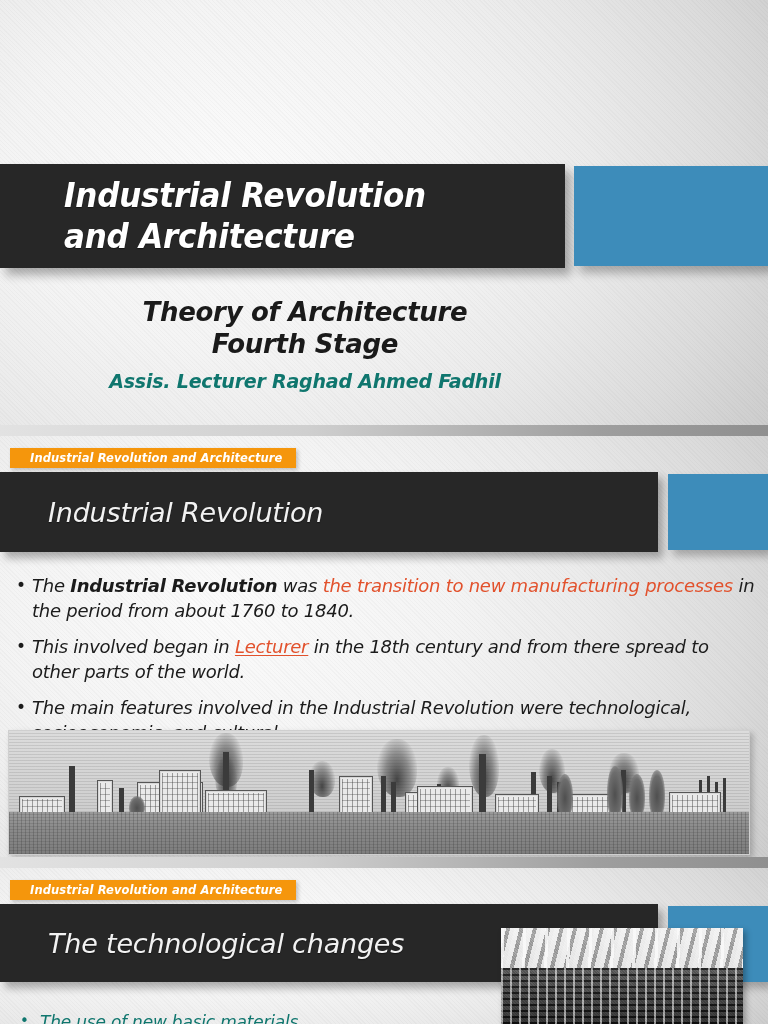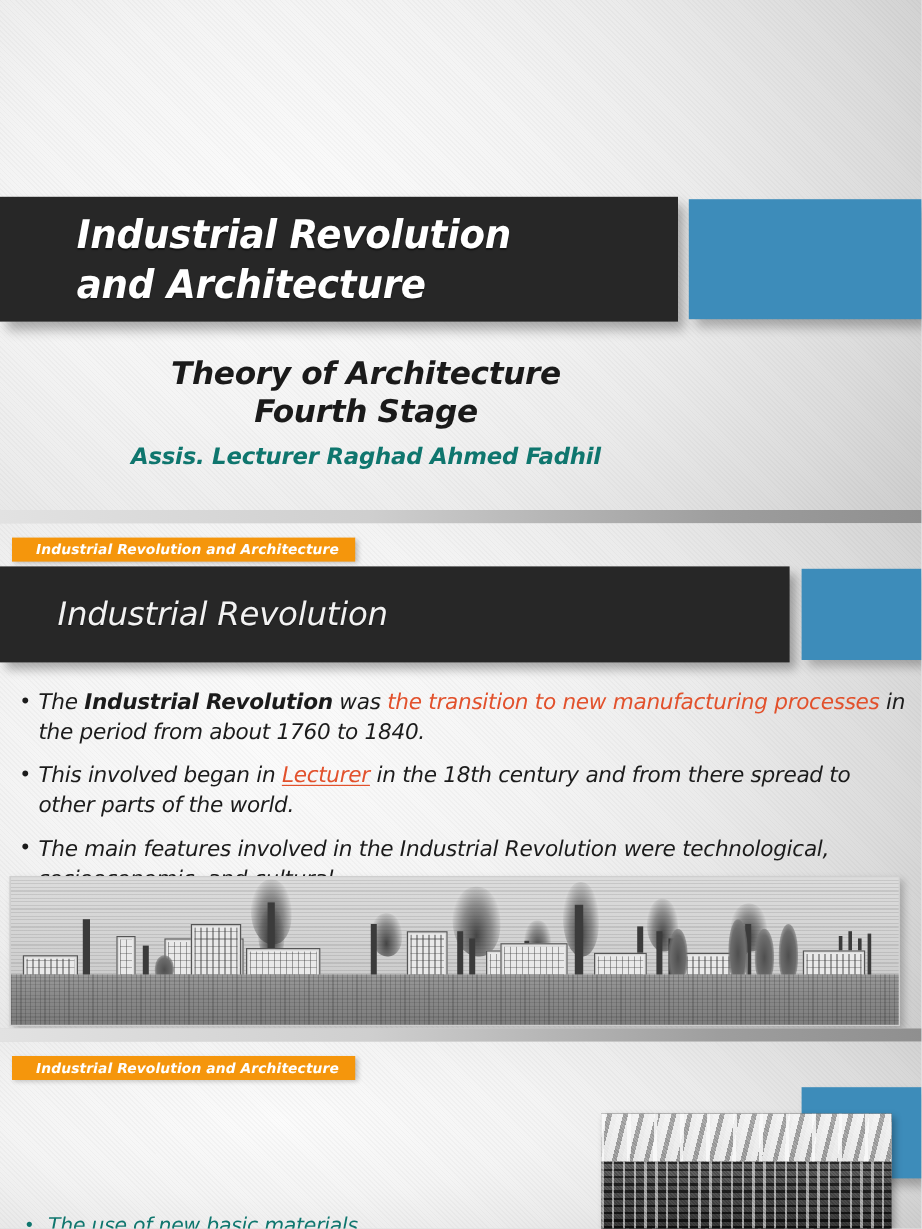--- a/index.html
+++ b/index.html
@@ -298,20 +298,23 @@
     </figure>
   </section>
 
   <div class="sep" style="top:857px;"></div>
 
   <section class="slide" id="slide3">
     <div class="slide-bg"></div>
 
     <div class="tab">Industrial Revolution and Architecture</div>
 
+    <div class="s3-hdr">
+      <div class="hdr-title">The technological changes</div>
+    </div>
     <div class="s3-blue"></div>
 
     <div class="s3-bullets" id="s3-bullets">
         <div class="s3-bullet">The use of new basic materials,</div>
       </div>
 
     <figure class="factory">
       <div class="fac-base"></div>
       <div class="fac-roof"></div>
       <div class="fac-cols"></div>

